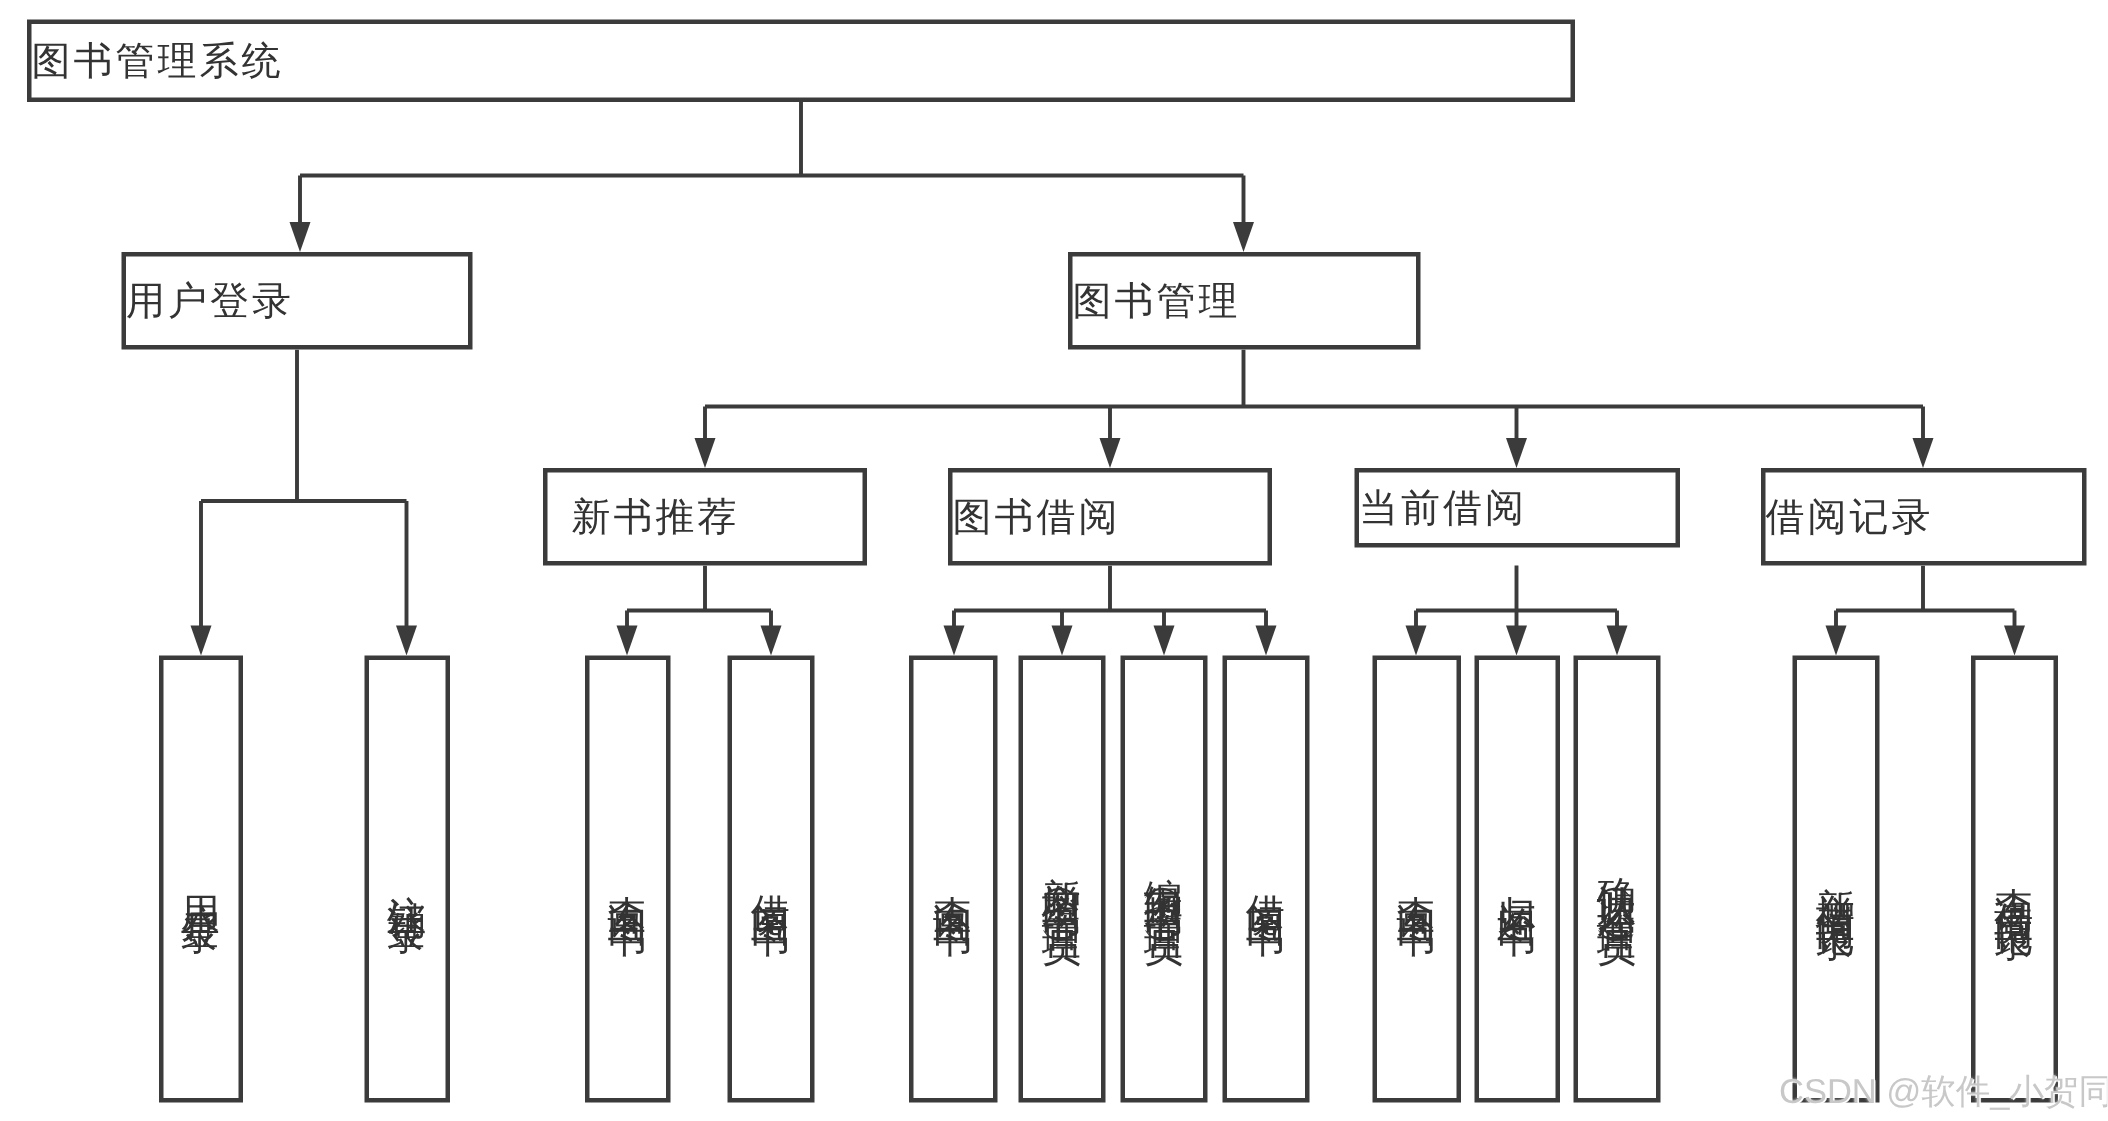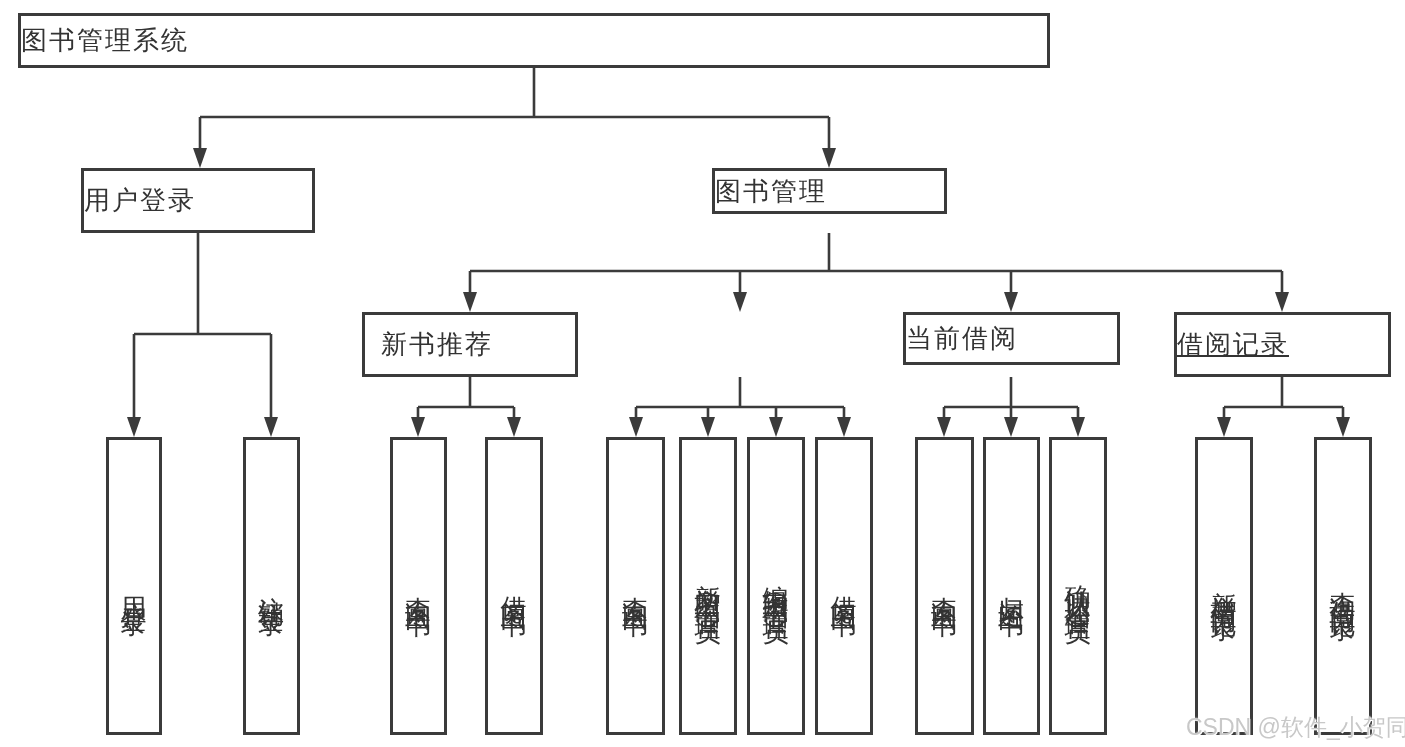--- a/index.html
+++ b/index.html
@@ -103,31 +103,34 @@
     </g>
   </svg>
 
   <div class="hbox" style="left:18px;top:13px;width:1032px;height:55px;">
     <span>图书管理系统</span>
   </div>
 
   <div class="hbox" style="left:81px;top:168px;width:234px;height:65px;">
     <span>用户登录</span>
   </div>
-  <div class="hbox" style="left:712px;top:168px;width:235px;height:46px;">
+  <div class="hbox" style="left:712px;top:168px;width:235px;height:65px;">
     <span>图书管理</span>
   </div>
 
   <div class="hbox" style="left:362px;top:312px;width:216px;height:65px;padding-left:16px;">
     <span>新书推荐</span>
   </div>
+  <div class="hbox" style="left:632px;top:312px;width:216px;height:65px;">
+    <span>图书借阅</span>
+  </div>
   <div class="hbox" style="left:903px;top:312px;width:217px;height:53px;">
     <span>当前借阅</span>
   </div>
-  <div class="hbox" style="left:1174px;top:312px;width:217px;height:65px;text-decoration:underline;">
+  <div class="hbox" style="left:1174px;top:312px;width:217px;height:65px;">
     <span>借阅记录</span>
   </div>
 
   <div class="vbox" style="left:106px;top:437px;width:56px;height:298px;">
     <span>用户登录</span>
   </div>
   <div class="vbox" style="left:243px;top:437px;width:57px;height:298px;">
     <span>注销登录</span>
   </div>
 

